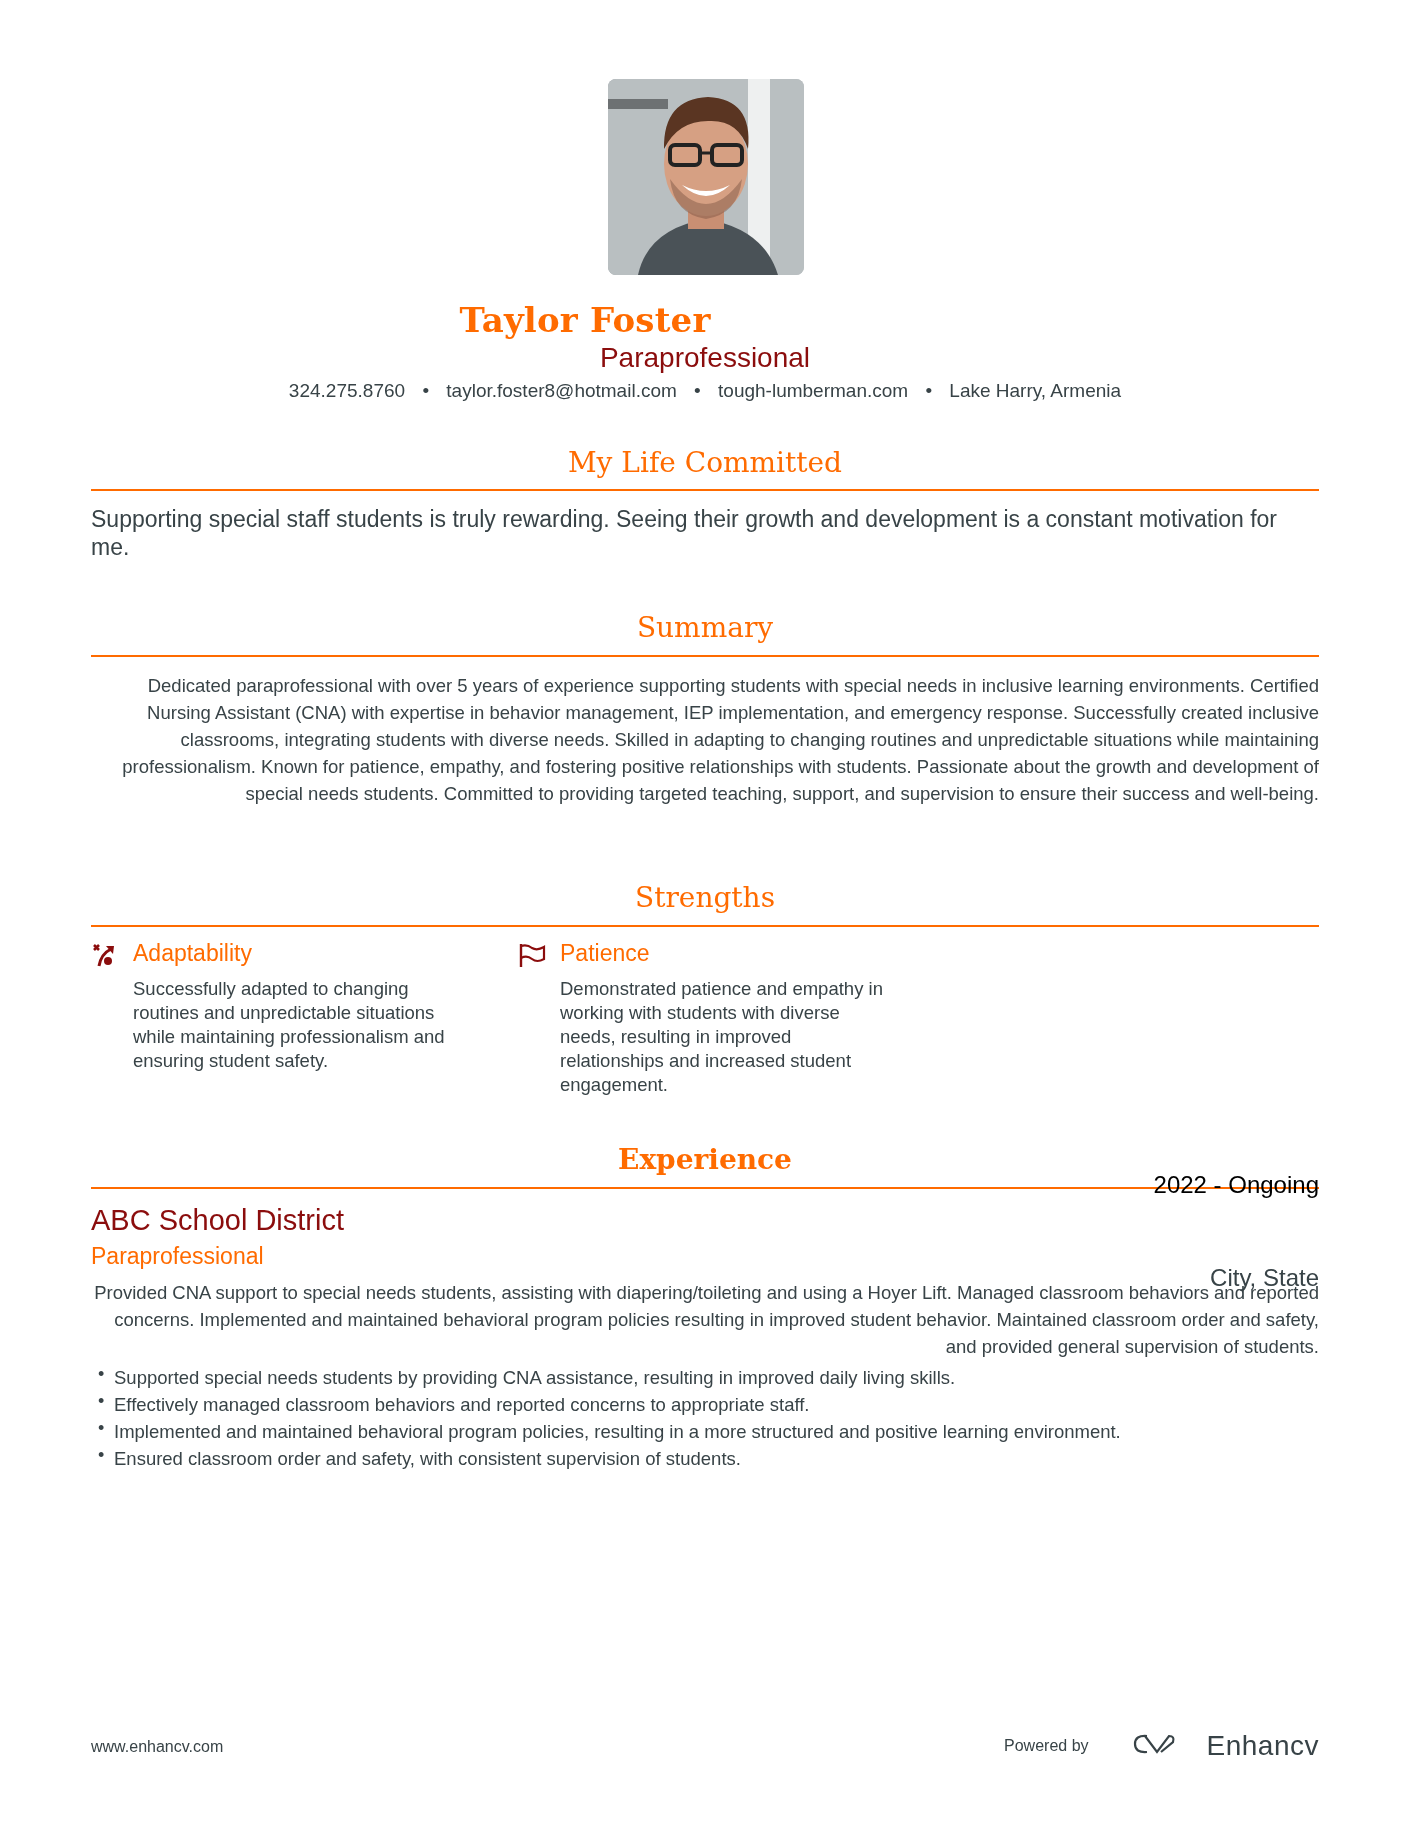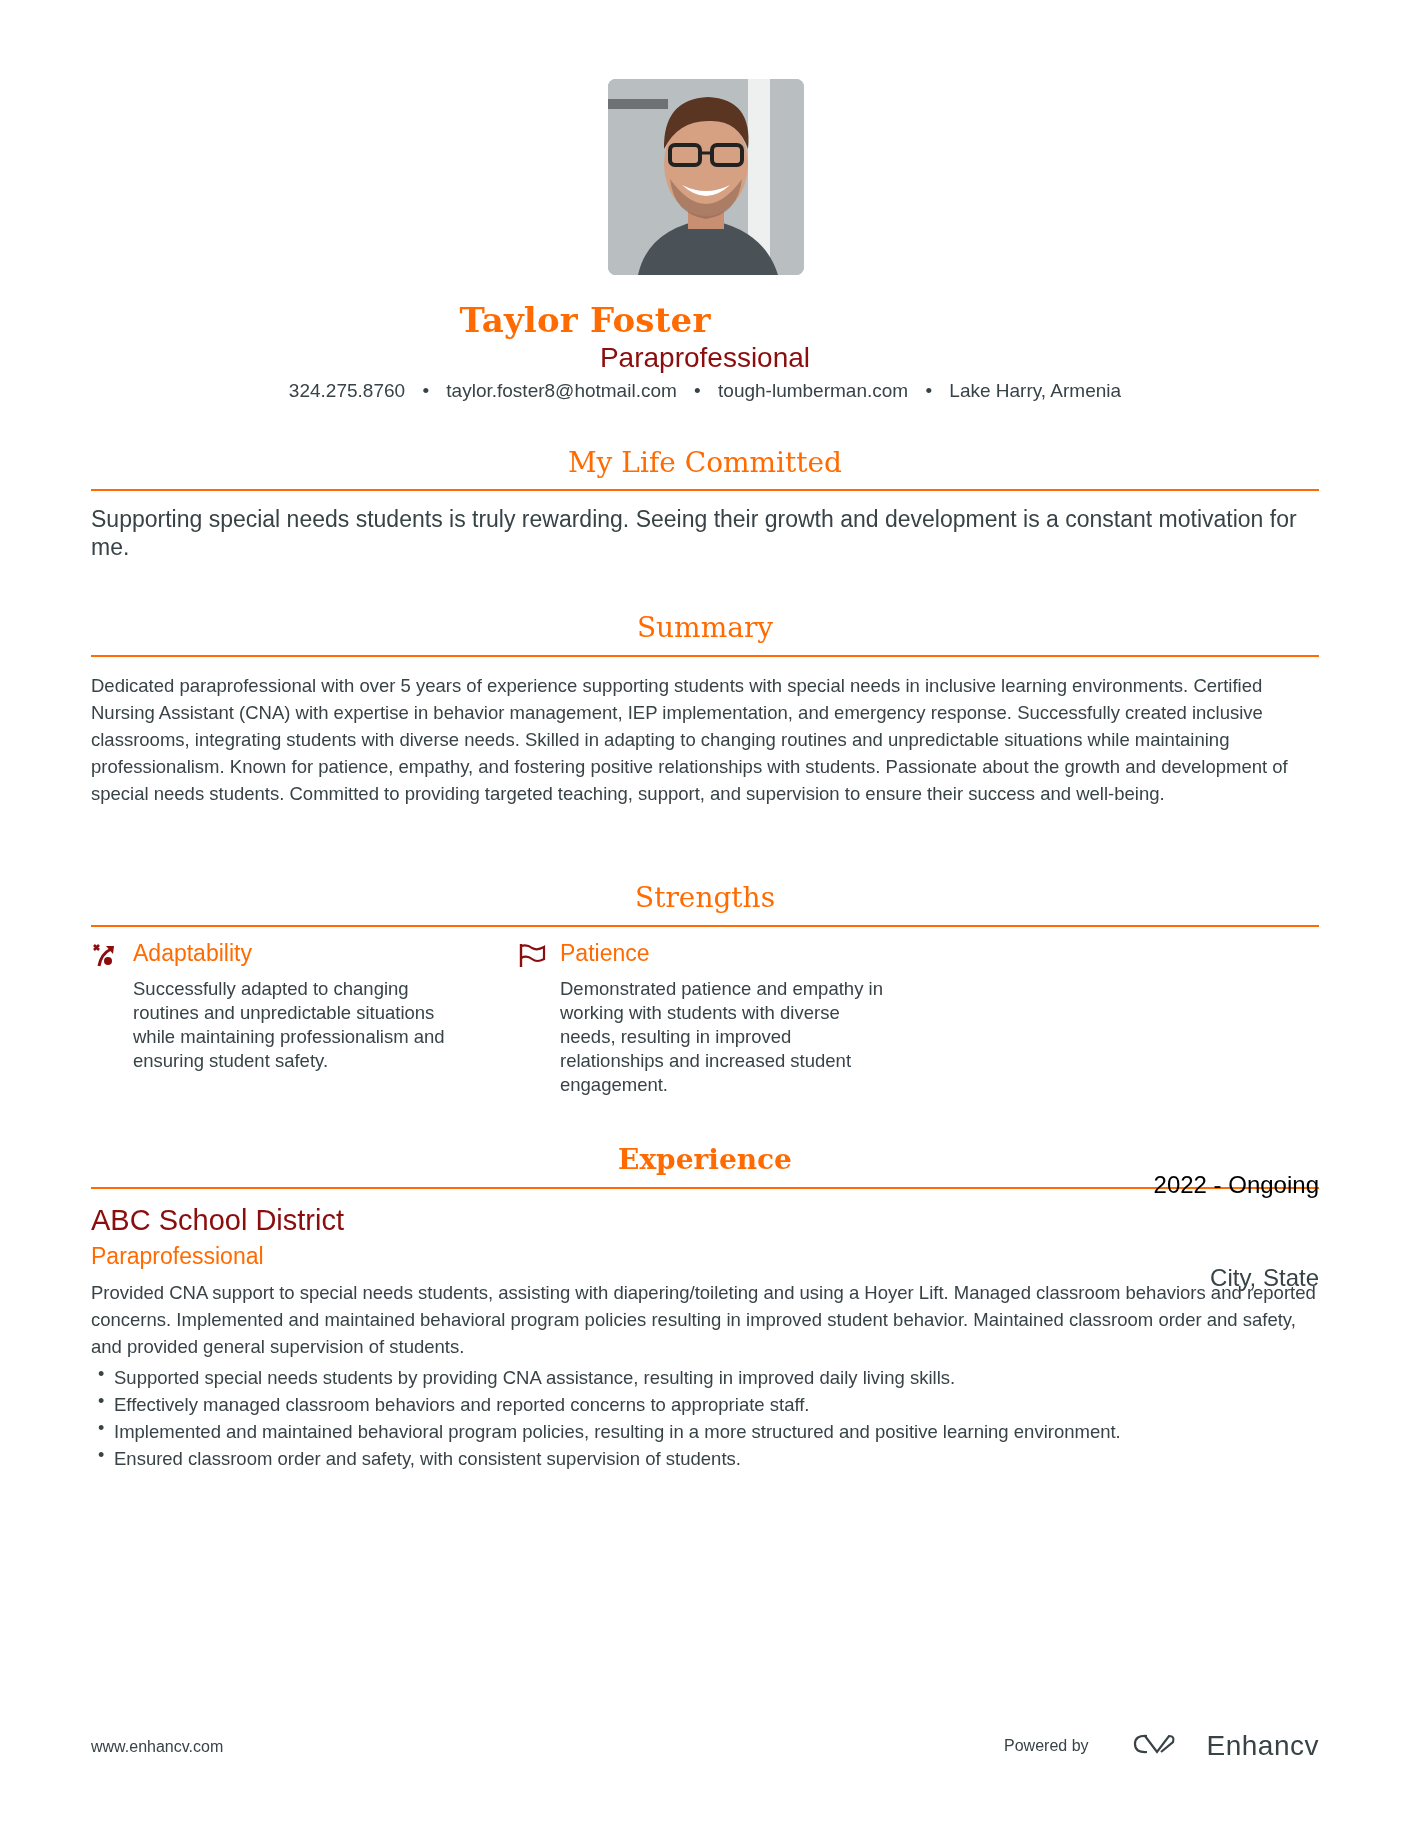--- a/index.html
+++ b/index.html
@@ -11,21 +11,21 @@
   .photo svg { display:block; }
   .name { left:0; width:1170px; top:300px; text-align:center; font-family:"DejaVu Serif", serif;
           font-weight:bold; font-size:34px; color:#ff6b00; letter-spacing:0.2px; }
   .title { left:0; width:1410px; top:342px; text-align:center; font-size:28px; color:#8b0d0d; }
   .contact { left:0; width:1410px; top:380px; text-align:center; font-size:19px; color:#384347; }
   .contact span.sep { margin:0 12px; }
   .sec-head { left:91px; width:1228px; text-align:center; font-family:"DejaVu Serif", serif;
               font-size:28px; color:#ff6b00; }
   .sec-line { left:91px; width:1228px; height:2px; background:#ff6b00; }
   .big-text { left:91px; width:1228px; font-size:23px; line-height:28px; color:#384347; }
-  .body-text { left:91px; width:1228px; font-size:18.5px; line-height:27px; color:#384347; }
+  .body-text { left:91px; width:1228px; font-size:18.5px; line-height:27px; color:#384347;text-align:right; }
   .str-title { font-size:23px; color:#ff6b00; }
   .str-desc { font-size:18.5px; line-height:24px; color:#384347; width:330px; }
   .icon { width:26px; height:26px; }
   .exp-company { left:91px; top:1204px; font-size:29px; color:#8b0d0d; }
   .exp-loc { right:91px; top:1264px; font-size:24px; color:#384347; text-align:right; }
   .exp-role { left:91px; top:1243px; font-size:23px; color:#ff6b00; }
   .exp-date { right:91px; top:1171px; font-size:24px; color:#000000; text-align:right; }
   .bullets { left:96px; top:1364px; width:1220px; margin:0; padding:0; list-style:none; }
   .bullets li { font-size:18.5px; line-height:27px; color:#384347; position:relative; padding-left:18px; }
   .bullets li::before { content:"•"; position:absolute; left:2px; top:-3px; font-size:18px; }
@@ -61,21 +61,21 @@
   <span class="sep">•</span>
   <span>taylor.foster8@hotmail.com</span>
   <span class="sep">•</span>
   <span>tough-lumberman.com</span>
   <span class="sep">•</span>
   <span>Lake Harry, Armenia</span>
 </div>
 
 <div class="abs sec-head" style="top:446px;">My Life Committed</div>
 <div class="abs sec-line" style="top:489px;"></div>
-<div class="abs big-text" style="top:505px;">Supporting special needs students is truly rewarding. Seeing their growth and development is a constant motivation for me.</div>
+<div class="abs big-text" style="top:505px;">Supporting special staff students is truly rewarding. Seeing their growth and development is a constant motivation for me.</div>
 
 <div class="abs sec-head" style="top:611px;">Summary</div>
 <div class="abs sec-line" style="top:655px;"></div>
 <div class="abs body-text" style="top:672px;">Dedicated paraprofessional with over 5 years of experience supporting students with special needs in inclusive learning environments. Certified Nursing Assistant (CNA) with expertise in behavior management, IEP implementation, and emergency response. Successfully created inclusive classrooms, integrating students with diverse needs. Skilled in adapting to changing routines and unpredictable situations while maintaining professionalism. Known for patience, empathy, and fostering positive relationships with students. Passionate about the growth and development of special needs students. Committed to providing targeted teaching, support, and supervision to ensure their success and well-being.</div>
 
 <div class="abs sec-head" style="top:881px;">Strengths</div>
 <div class="abs sec-line" style="top:925px;"></div>
 
 <div class="abs" style="left:91px; top:940px;">
   <span class="abs icon" style="left:0; top:2px;">

